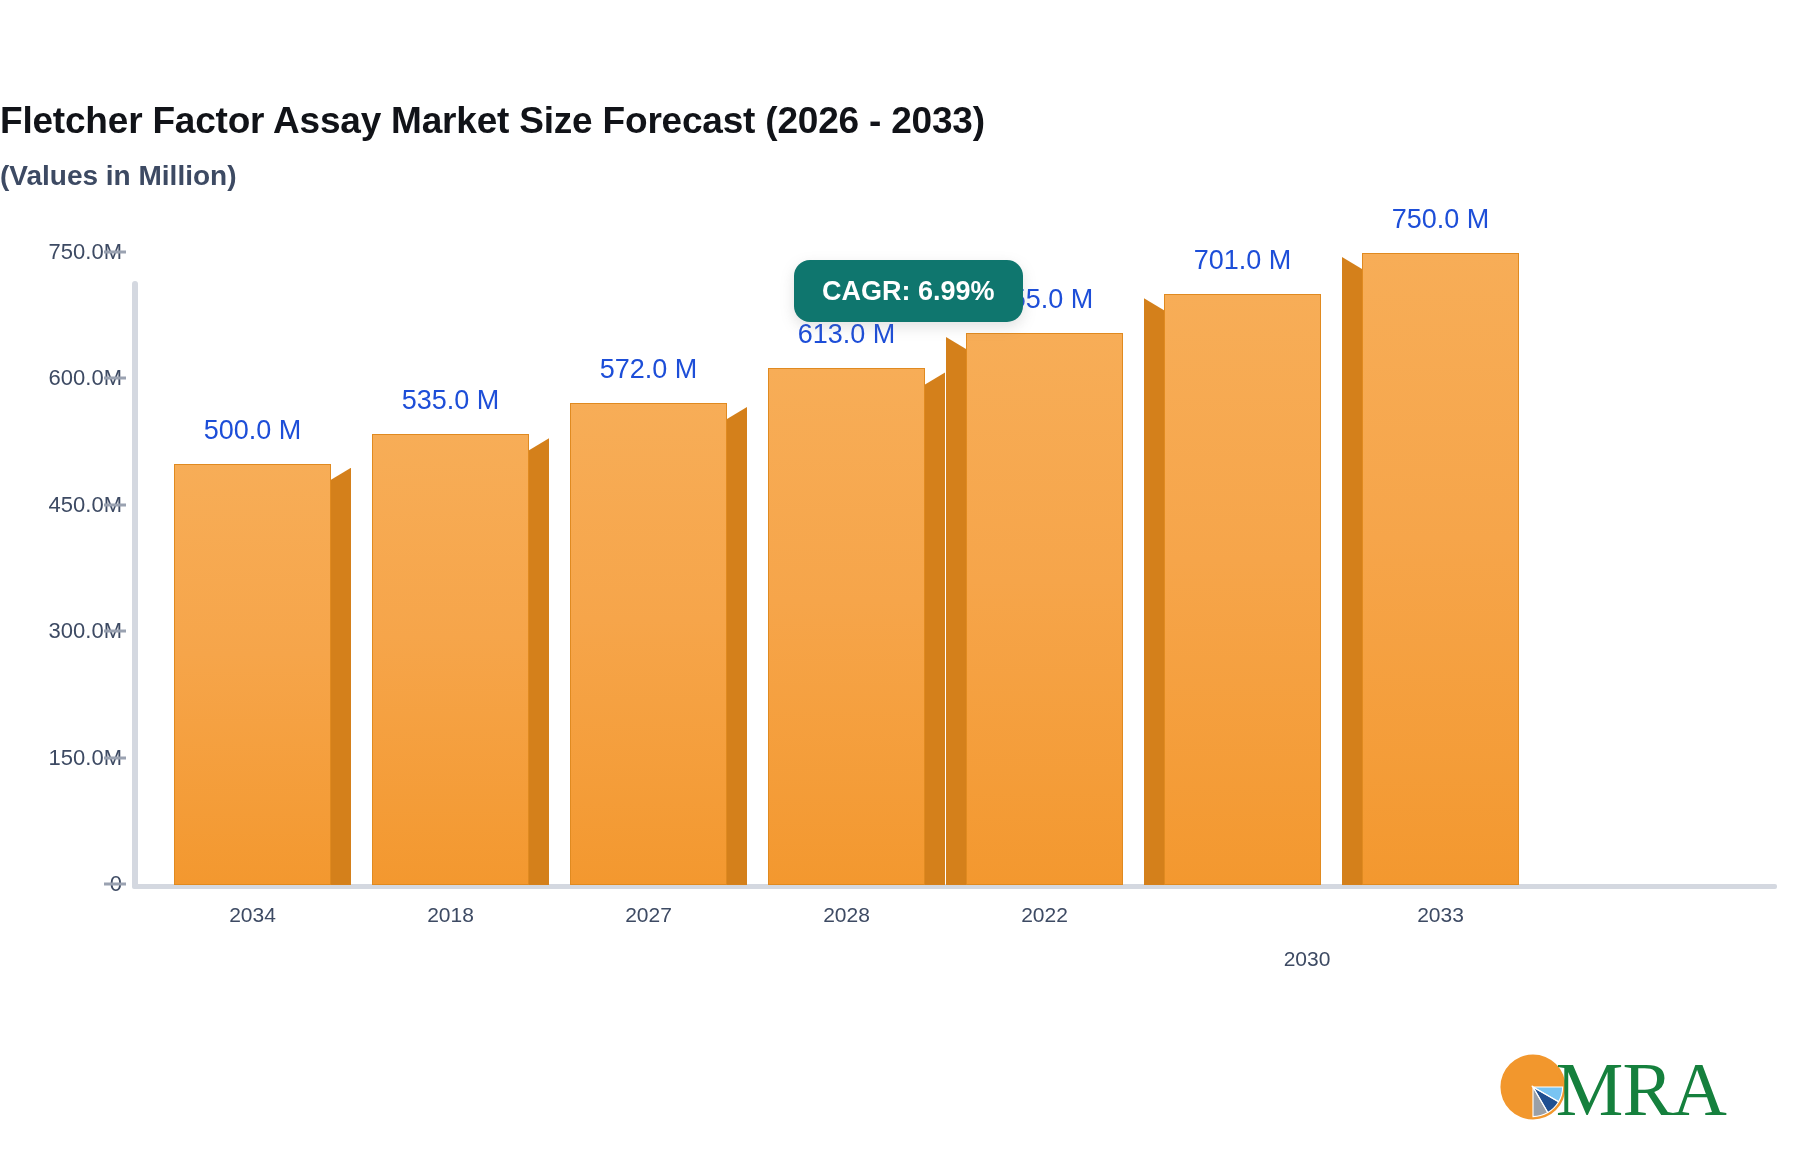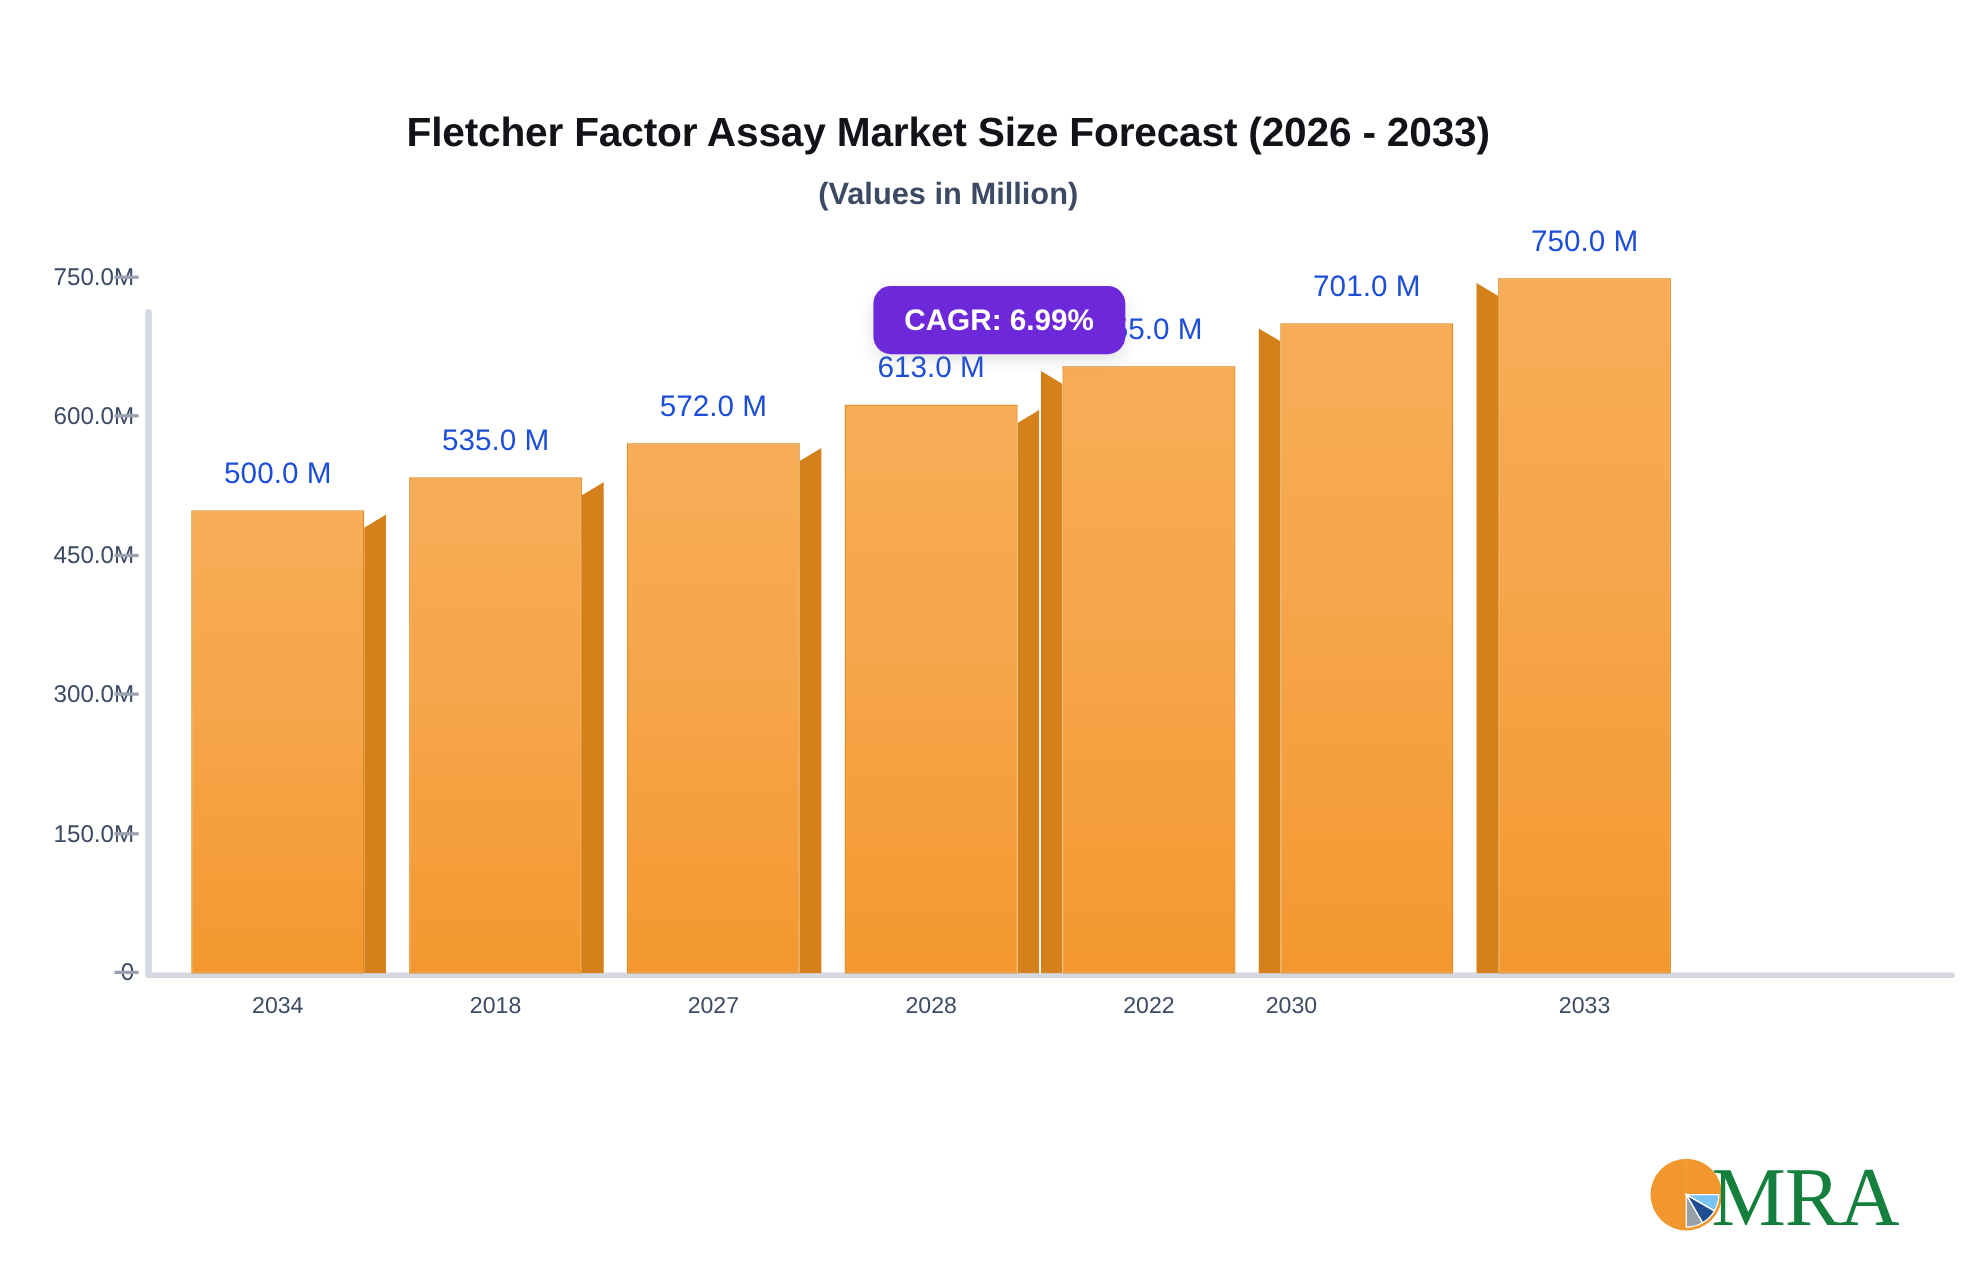--- a/index.html
+++ b/index.html
@@ -21,21 +21,21 @@
     width: 1800px;
     height: 1156px;
   }
 
   
   .title-block {
     position: absolute;
     left: 0;
     top: 100px;
     width: 1724px;
-    text-align: center;
+    text-align: left;
   }
   .chart-title {
     font-size: 37px;
     font-weight: bold;
     color: #111318;
     letter-spacing: -0.2px;
     line-height: 1.15;
     margin: 0;
   }
   .chart-subtitle {
@@ -49,21 +49,21 @@
   
   .cagr-badge {
     position: absolute;
     left: 794px;
     top: 260px;
     height: 62px;
     padding: 0 28px;
     display: flex;
     align-items: center;
     justify-content: center;
-    background: #6d28d9;
+    background: #0f766e;
     color: #ffffff;
     font-size: 27px;
     font-weight: bold;
     border-radius: 16px;
     box-shadow: 0 5px 14px rgba(120,120,120,0.22);
     z-index: 40;
     white-space: nowrap;
   }
 
   
@@ -244,21 +244,21 @@
           <div class="bar-face" style="height: 632px;"></div>
         </div>
         <div class="bar-label" style="left: 1440.5px; top: 204px;">750.0 M</div>
       </div>
     <div id="xlabels">
         <div class="x-label" style="left: 252.5px;">2034</div>
         <div class="x-label" style="left: 450.5px;">2018</div>
         <div class="x-label" style="left: 648.5px;">2027</div>
         <div class="x-label" style="left: 846.5px;">2028</div>
         <div class="x-label" style="left: 1044.5px;">2022</div>
-        <div class="x-label" style="left: 1174px;">2030</div>
+        <div class="x-label" style="left: 1307px; margin-top: 44px;">2030</div>
         <div class="x-label" style="left: 1440.5px;">2033</div>
       </div>
   </div>
 
   <div class="logo">
     <span class="logo-mark">
       <svg width="74" height="74" viewBox="0 0 100 100">
         <path d="M50 50 L50 6 A44 44 0 1 0 94 50 Z" fill="#f2972d"></path>
         <path d="M50 50 L94 50 A44 44 0 0 0 50 6 Z" fill="#f2972d"></path>
         <path d="M50 50 L50 10 A40 40 0 0 1 88 50 Z" fill="#f2972d"></path>

